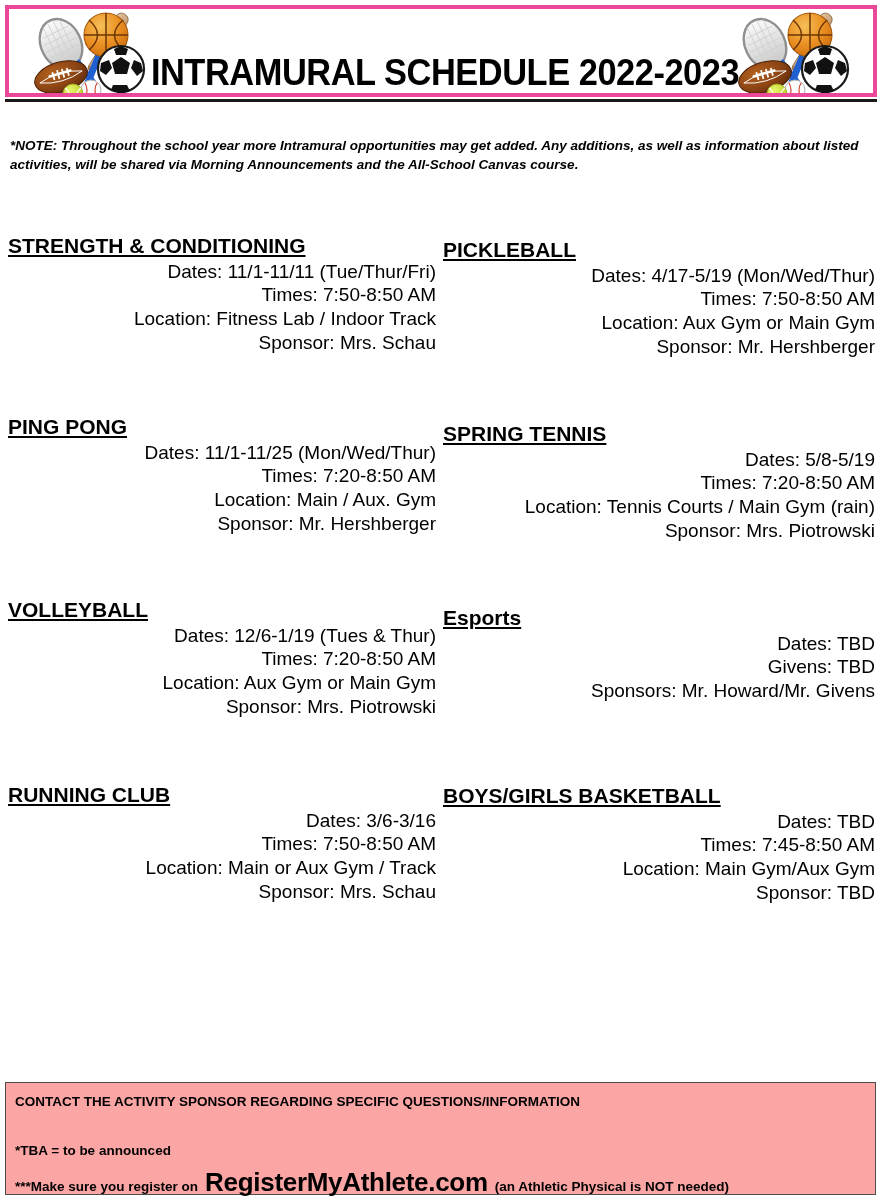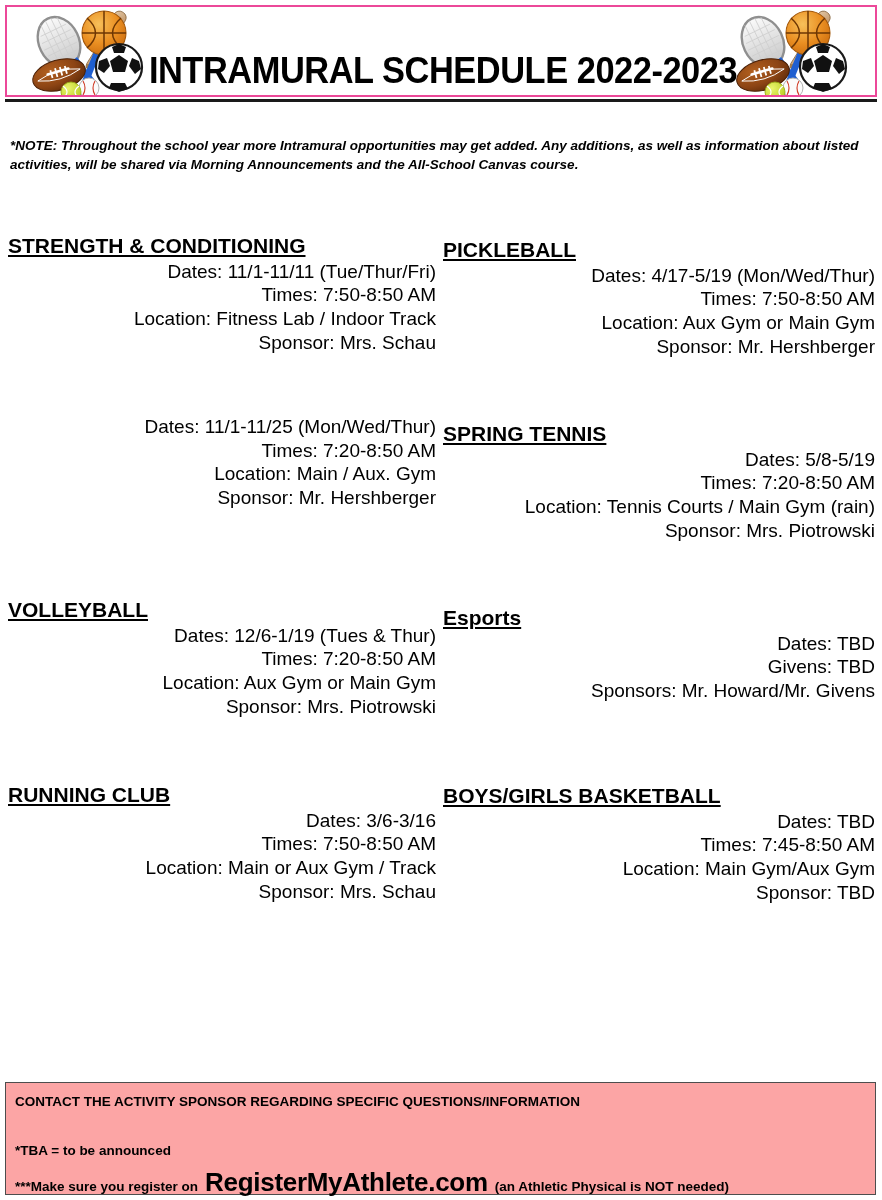--- a/index.html
+++ b/index.html
@@ -15,21 +15,21 @@
     overflow: hidden;
   }
 
   
   .header-banner {
     position: absolute;
     left: 5px;
     top: 5px;
     width: 872px;
     height: 92px;
-    border: 2px solid #ec4899;
+    border: 4px solid #ec4899;
     background: #ffffff;
     overflow: hidden;
   }
   .header-rule {
     position: absolute;
     left: 5px;
     top: 99px;
     width: 872px;
     height: 3px;
     background: #1a1a1a;
@@ -352,20 +352,21 @@
 
   <div class="activity" style="top:220px">
     <div class="title">STRENGTH &amp; CONDITIONING</div>
     <div class="row">Dates: 11/1-11/11 (Tue/Thur/Fri)</div>
     <div class="row">Times: 7:50-8:50 AM</div>
     <div class="row">Location: Fitness Lab / Indoor Track</div>
     <div class="row">Sponsor: Mrs. Schau</div>
   </div>
 
   <div class="activity" style="top:401px">
+    <div class="title">PING PONG</div>
     <div class="row">Dates: 11/1-11/25 (Mon/Wed/Thur)</div>
     <div class="row">Times: 7:20-8:50 AM</div>
     <div class="row">Location: Main / Aux. Gym</div>
     <div class="row">Sponsor: Mr. Hershberger</div>
   </div>
 
   <div class="activity" style="top:584px">
     <div class="title">VOLLEYBALL</div>
     <div class="row">Dates: 12/6-1/19 (Tues &amp; Thur)</div>
     <div class="row">Times: 7:20-8:50 AM</div>

